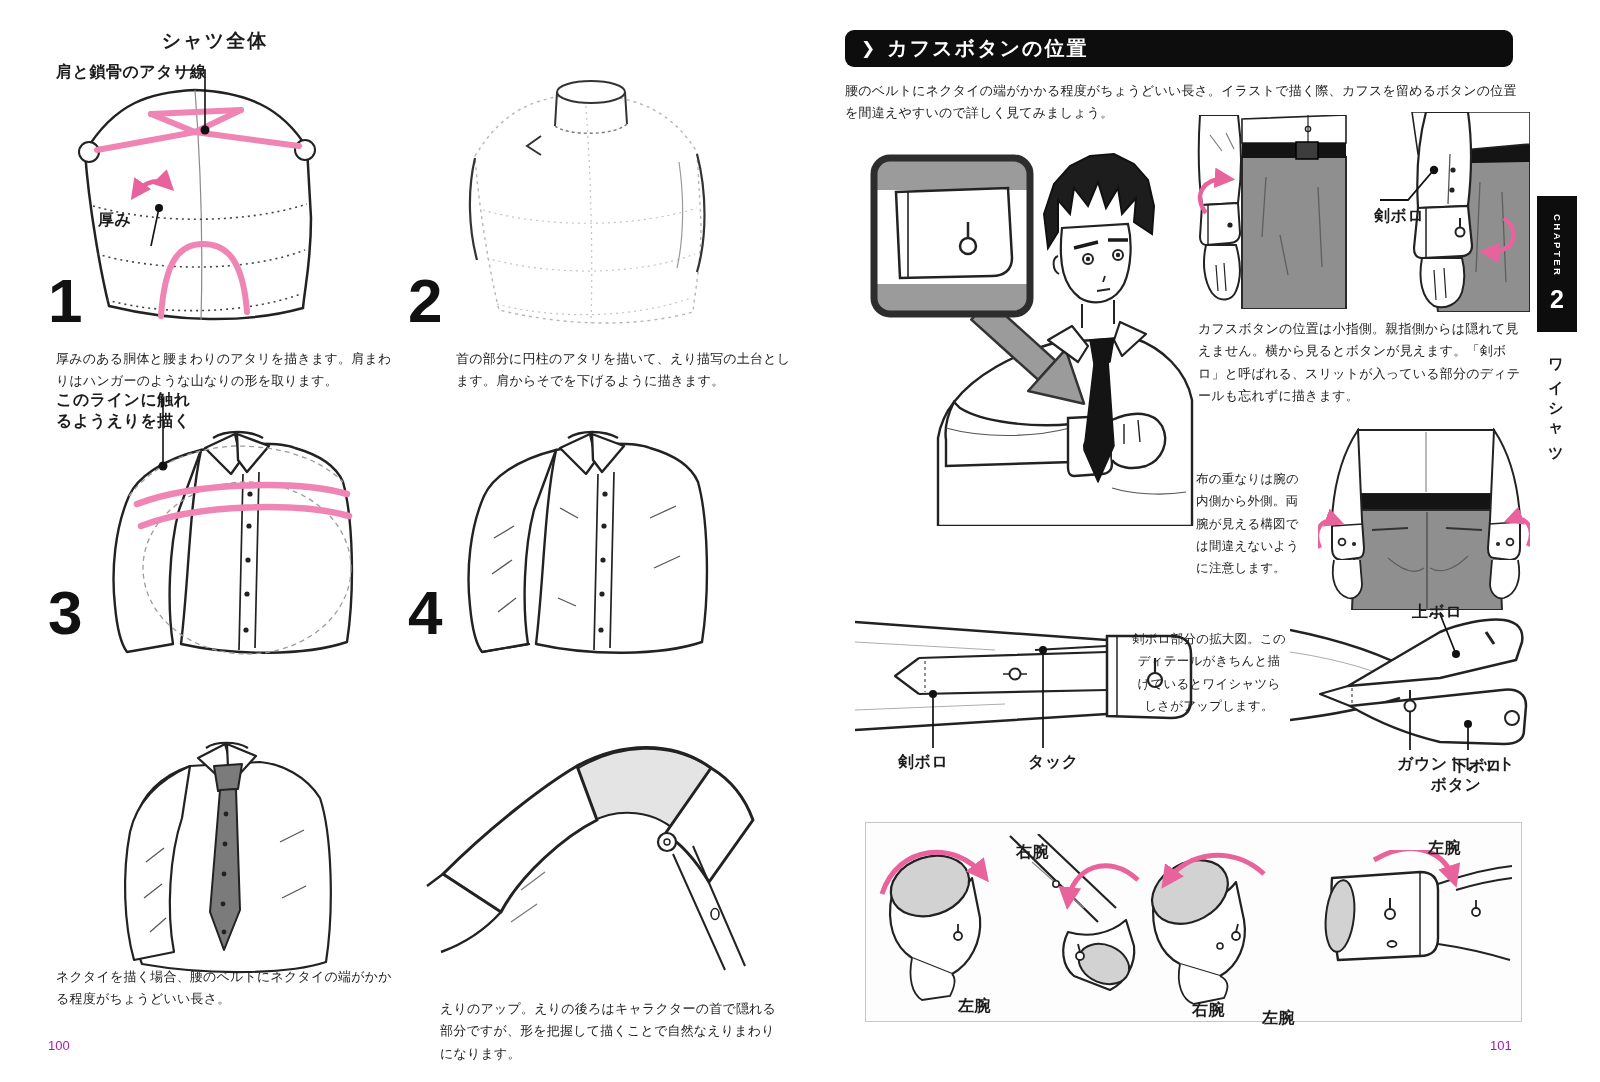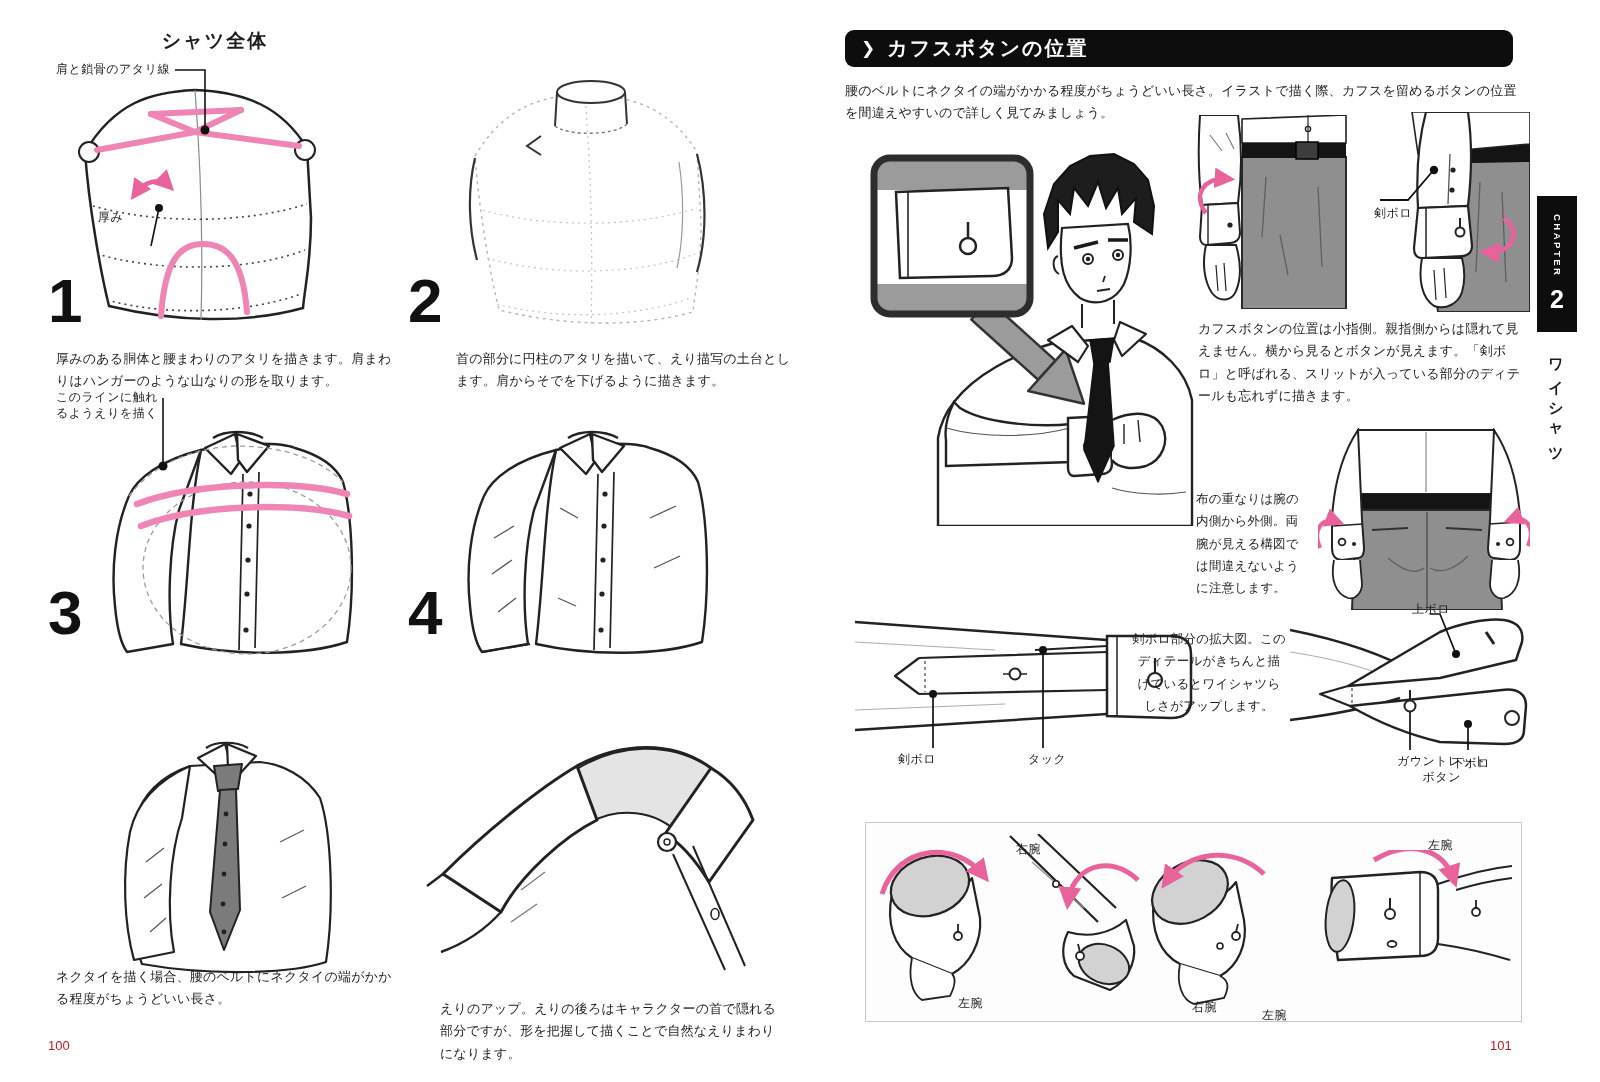--- a/index.html
+++ b/index.html
@@ -1,24 +1,24 @@
 <!DOCTYPE html>
 <html><head>
 <meta charset="utf-8">
 <style>
   html,body{margin:0;padding:0;background:#e9e9e9;}
   #spread{position:relative;width:1600px;height:1082px;background:#ffffff;overflow:hidden;
     font-family:"Liberation Sans","DejaVu Sans",sans-serif;color:#1c1c1c;}
   .abs{position:absolute;}
   .cap{font-size:13px;line-height:1.72;letter-spacing:.2px;}
   .cap-s{font-size:12.5px;line-height:1.78;letter-spacing:.2px;}
-  .lbl{font-size:12px;font-weight:normal;letter-spacing:.5px;line-height:1.3;}
+  .lbl{font-size:16px;font-weight:bold;letter-spacing:.5px;line-height:1.3;}
   .prel{white-space:pre-line;}
   .stepnum{font-size:62px;font-weight:800;line-height:1;color:#111;}
-  .pagenum{font-size:13px;color:#b91c1c;}
+  .pagenum{font-size:13px;color:#a21caf;}
   .ptitle{font-size:19px;font-weight:bold;letter-spacing:2px;}
   .hbar{display:flex;align-items:center;background:#0d0d0d;border-radius:9px;height:37px;}
   .hbar .chev{color:#fff;font-size:17px;font-weight:bold;margin:0 12px 0 16px;}
   .hbar .ht{color:#fff;font-size:20px;font-weight:bold;letter-spacing:2px;}
   .vtab{background:#0d0d0d;color:#fff;display:flex;flex-direction:column;align-items:center;
     justify-content:center;gap:8px;}
   .vtab .ch{writing-mode:vertical-rl;font-size:9.5px;letter-spacing:2.5px;font-weight:bold;}
   .vtab .n2{font-size:25px;font-weight:800;}
   .vjp{writing-mode:vertical-rl;font-size:15px;font-weight:bold;letter-spacing:5px;}
   .graybox{border:1.5px solid #c7c7c7;background:#fdfdfd;}
@@ -255,21 +255,21 @@
     <path d="M108,115 L108,106" stroke="#222" stroke-width="2"></path>
     <path d="M70,146 C66,168 70,186 82,194 C94,198 106,192 110,180 C114,166 112,154 110,146 Z" fill="#fff" stroke="#222" stroke-width="2"></path>
     <path d="M82,158 L84,188 M92,156 L94,186" stroke="#222" stroke-width="1.2" fill="none"></path>
     <path d="M152,106 C170,120 162,142 134,140" stroke="#e8639c" stroke-width="4.5" fill="none" marker-end="url(#ah)"></path>
     <path d="M28,88 L56,88 L80,60" stroke="#111" stroke-width="1.8" fill="none"></path>
     <circle cx="82" cy="58" r="4.2" fill="#111"></circle>
   </svg>
   <div class="abs lbl" style="left:1374px;top:206px;">剣ボロ</div>
   <div class="abs cap" style="left:1198px;top:318px;width:332px;">カフスボタンの位置は小指側。親指側からは隠れて見えません。横から見るとボタンが見えます。「剣ボロ」と呼ばれる、スリットが入っている部分のディテールも忘れずに描きます。</div>
 
-  <div class="abs cap-s" style="left:1196px;top:468px;width:114px;margin-top:20px;">布の重なりは腕の内側から外側。両腕が見える構図では間違えないように注意します。</div>
+  <div class="abs cap-s" style="left:1196px;top:468px;width:114px;">布の重なりは腕の内側から外側。両腕が見える構図では間違えないように注意します。</div>
   <svg class="abs" style="left:1318px;top:428px;" width="212" height="182" viewBox="0 0 212 182">
     <path d="M40,2 L176,2 C180,30 180,52 178,66 L38,66 C36,48 36,24 40,2 Z" fill="#fff" stroke="#222" stroke-width="2"></path>
     <path d="M108,4 L108,64" stroke="#8a8a8a" stroke-width="1.2"></path>
     <rect x="36" y="66" width="146" height="16" fill="#141414"></rect>
     <path d="M38,82 L180,82 L184,182 L34,182 Z" fill="#8f8f8f" stroke="#2a2a2a" stroke-width="2"></path>
     <path d="M109,84 L109,182" stroke="#4f4f4f" stroke-width="1.4"></path>
     <path d="M54,102 L90,100 M128,100 L164,102" stroke="#333" stroke-width="2" fill="none"></path>
     <path d="M70,130 C86,144 98,146 106,140 M150,128 C136,142 122,146 112,140" stroke="#5f5f5f" stroke-width="1.2" fill="none"></path>
     <path d="M40,2 C24,26 16,58 14,90 L14,120 C14,128 18,132 24,132 L40,130 C44,130 46,126 46,120 L44,92 Z" fill="#fff" stroke="#222" stroke-width="2"></path>
     <path d="M14,98 L45,96" stroke="#222" stroke-width="1.4"></path>

